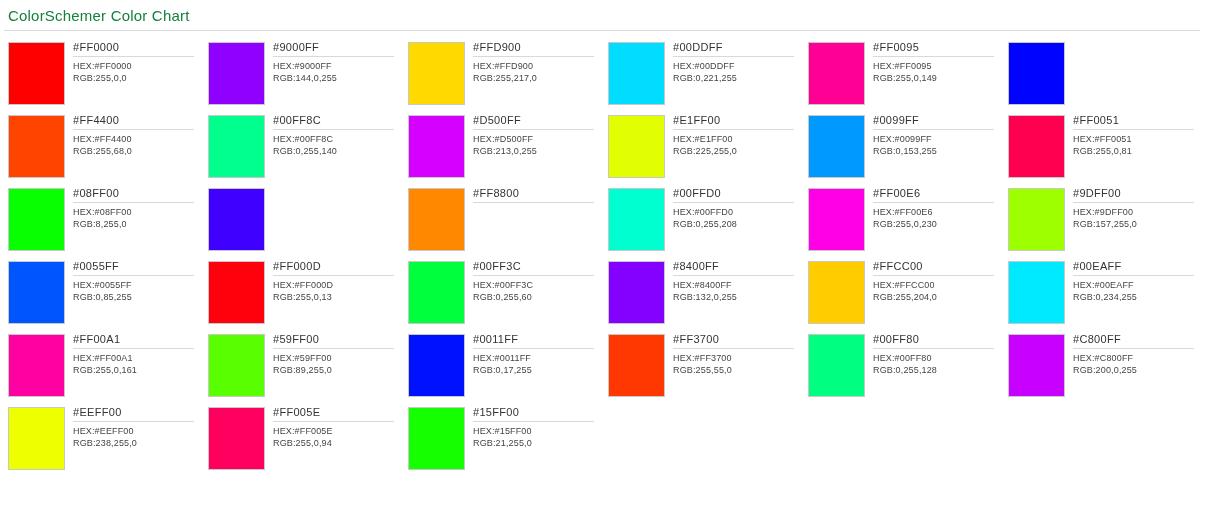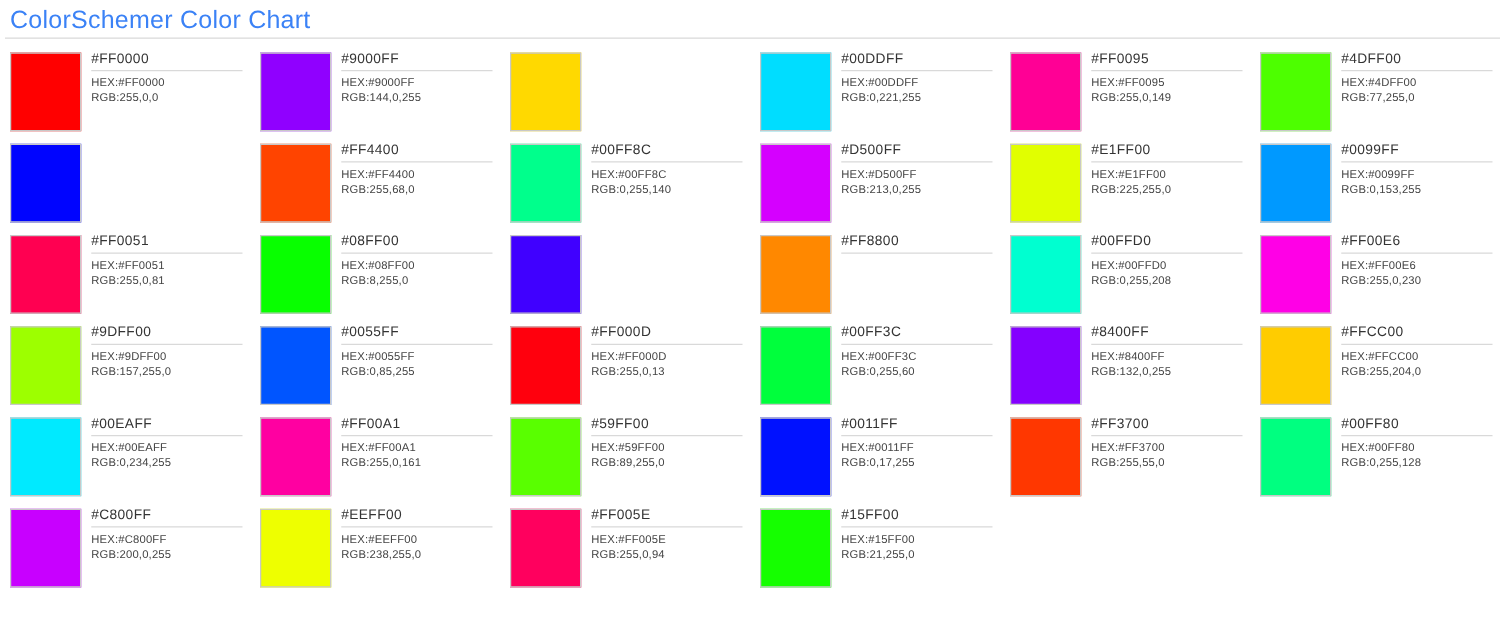--- a/index.html
+++ b/index.html
@@ -15,23 +15,23 @@
     color: #333333;
     overflow: hidden;
   }
 
   
   .page-header {
     padding: 6px 0 0 8px;
   }
   .page-title {
     font-family: "Liberation Sans", sans-serif;
-    font-size: 20px;
+    font-size: 15px;
     font-weight: normal;
-    color: #3b82f6;
+    color: #15803d;
     line-height: 20px;
     letter-spacing: 0.2px;
     margin: 0;
   }
   .title-rule {
     margin: 4px 8px 0 4px;
     height: 1px;
     background: #d9d9d9;
     font-size: 0;
     line-height: 0;
@@ -120,20 +120,27 @@
       <div class="card-info">
         <div class="card-name">#9000FF</div>
         <div class="card-values">
           <div class="value-line">HEX:#9000FF</div>
           <div class="value-line">RGB:144,0,255</div>
         </div>
       </div>
     </div>
     <div class="color-card">
       <div class="swatch" style="background-color: rgb(255, 217, 0);"></div>
+      <div class="card-info">
+        <div class="card-name">#FFD900</div>
+        <div class="card-values">
+          <div class="value-line">HEX:#FFD900</div>
+          <div class="value-line">RGB:255,217,0</div>
+        </div>
+      </div>
     </div>
     <div class="color-card">
       <div class="swatch" style="background-color: rgb(0, 221, 255);"></div>
       <div class="card-info">
         <div class="card-name">#00DDFF</div>
         <div class="card-values">
           <div class="value-line">HEX:#00DDFF</div>
           <div class="value-line">RGB:0,221,255</div>
         </div>
       </div>
@@ -142,30 +149,20 @@
       <div class="swatch" style="background-color: rgb(255, 0, 149);"></div>
       <div class="card-info">
         <div class="card-name">#FF0095</div>
         <div class="card-values">
           <div class="value-line">HEX:#FF0095</div>
           <div class="value-line">RGB:255,0,149</div>
         </div>
       </div>
     </div>
     <div class="color-card">
-      <div class="swatch" style="background-color: rgb(77, 255, 0);"></div>
-      <div class="card-info">
-        <div class="card-name">#4DFF00</div>
-        <div class="card-values">
-          <div class="value-line">HEX:#4DFF00</div>
-          <div class="value-line">RGB:77,255,0</div>
-        </div>
-      </div>
-    </div>
-    <div class="color-card">
       <div class="swatch" style="background-color: rgb(0, 4, 255);"></div>
     </div>
     <div class="color-card">
       <div class="swatch" style="background-color: rgb(255, 68, 0);"></div>
       <div class="card-info">
         <div class="card-name">#FF4400</div>
         <div class="card-values">
           <div class="value-line">HEX:#FF4400</div>
           <div class="value-line">RGB:255,68,0</div>
         </div>

